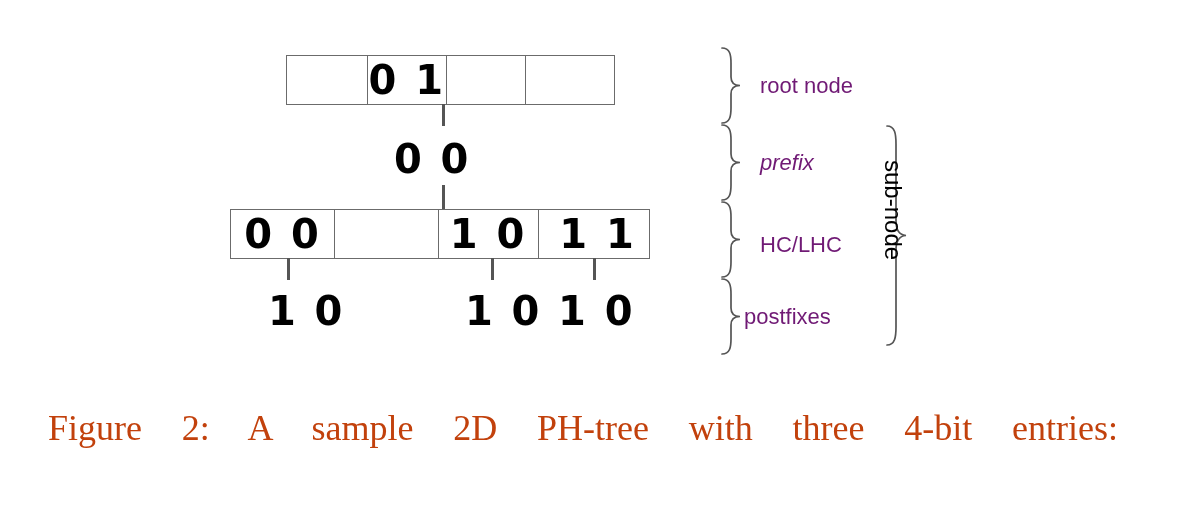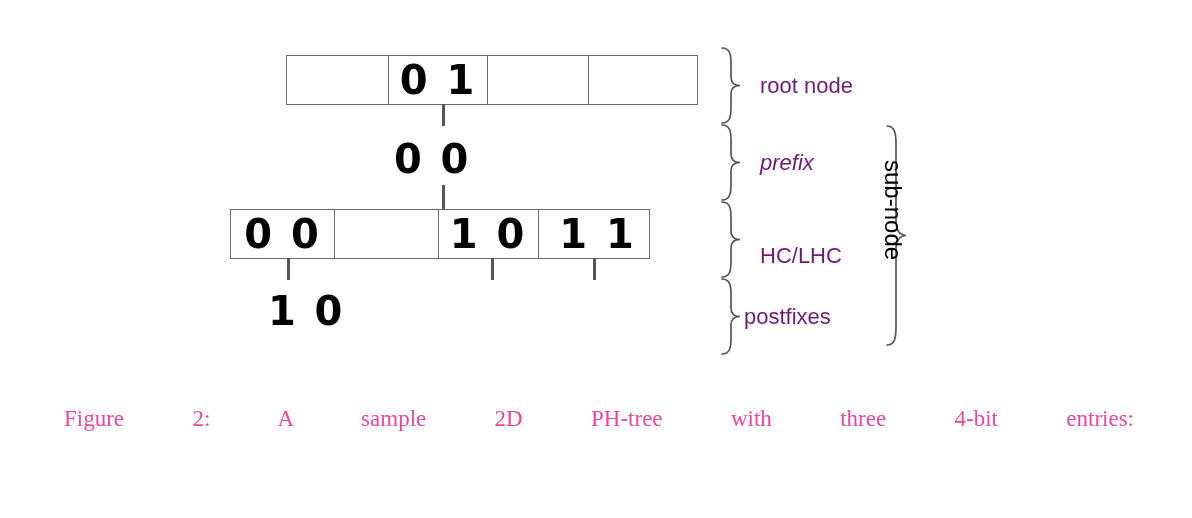--- a/index.html
+++ b/index.html
@@ -34,21 +34,21 @@
     font-weight: 700;
     color: #000000;
     letter-spacing: 0.06em;
     white-space: pre;
   }
   .cell:last-child { border-right: none; margin-left: 8px; }
 
   #root-node {
     left: 286px;
     top: 55px;
-    width: 412px;
+    width: 329px;
     height: 50px;
   }
   #root-node .cell { font-size: 40px; line-height: 1; }
   #root-node .c0 { width: 105px; }
   #root-node .c1 { width: 101px; }
   #root-node .c2 { width: 103px; }
   #root-node .c3 { width: 103px; }
 
   #hc-node {
     left: 230px;
@@ -109,47 +109,47 @@
   .brace-col { left: 718px; width: 34px; }
   .brace svg { display: block; }
 
   #brace-root  { top: 47px;  }
   #brace-prefix{ top: 124px; }
   #brace-hc    { top: 201px; }
   #brace-post  { top: 278px; }
 
   #label-root   { left: 760px; top: 73px; }
   #label-prefix { left: 760px; top: 150px; font-style: italic; }
-  #label-hc     { left: 760px; top: 243px; }
+  #label-hc     { left: 760px; top: 232px; }
   #label-post   { left: 744px; top: 304px; }
 
   #brace-subnode { left: 884px; top: 125px; }
 
   #label-subnode {
     position: absolute;
     left: 907px;
     top: 160px;
     font-family: "Liberation Sans", sans-serif;
     font-size: 24px;
     color: #000000;
     white-space: nowrap;
     transform: rotate(90deg);
     transform-origin: left top;
   }
 
   
   #caption {
     position: absolute;
-    left: 64px;
+    left: 48px;
     top: 404px;
     width: 1070px;
     font-family: "Liberation Serif", "DejaVu Serif", serif;
-    font-size: 23px;
+    font-size: 36px;
     line-height: 1.34;
-    color: #ec4899;
+    color: #c2410c;
   }
   #caption .cap-line1 {
     display: block;
     text-align: justify;
     text-align-last: justify;
   }
   #caption .cap-line2 { display: block; }
 </style>
 </head>
 <body>
@@ -174,20 +174,21 @@
     <div class="cell c1"></div>
     <div class="cell c2">1 0</div>
     <div class="cell c3">1 1</div>
   </div>
 
   <div id="tick-post-a" class="tick"></div>
   <div id="tick-post-b" class="tick"></div>
   <div id="tick-post-c" class="tick"></div>
 
   <div id="postfix-bits-a" class="bits">1 0</div>
+  <div id="postfix-bits-b" class="bits">1 0 1 0</div>
 
   <div id="brace-root" class="brace brace-col">
     <svg width="34" height="77" viewBox="0 0 34 77" fill="none" xmlns="http://www.w3.org/2000/svg">
       <path d="M4 1 C12 1 13 8 13 16 L13 30 C13 36 16 38.5 22 38.5 C16 38.5 13 41 13 47 L13 61 C13 69 12 76 4 76" stroke="#555555" stroke-width="1.7" stroke-linecap="round" fill="none"></path>
     </svg>
   </div>
   <div id="label-root" class="brace-label">root node</div>
 
   <div id="brace-prefix" class="brace brace-col">
     <svg width="34" height="77" viewBox="0 0 34 77" fill="none" xmlns="http://www.w3.org/2000/svg">

